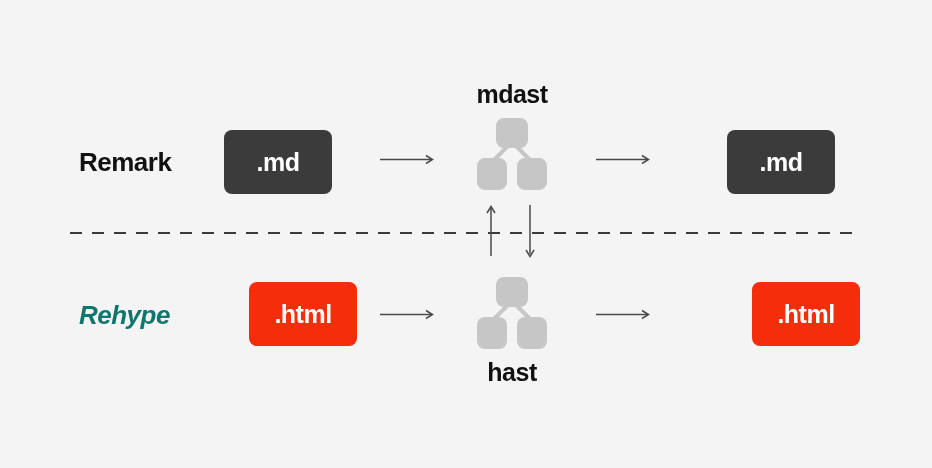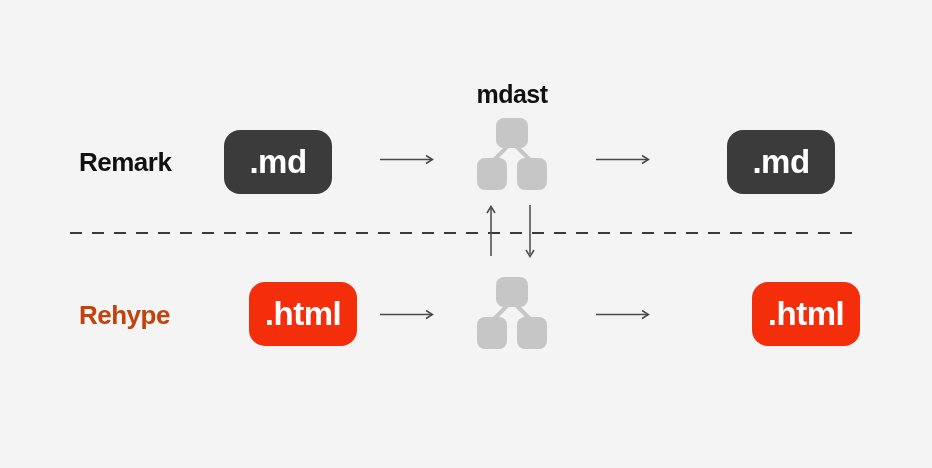--- a/index.html
+++ b/index.html
@@ -22,25 +22,25 @@
     color: #111111;
     white-space: nowrap;
   }
   .row-label.remark { top: 147px; }
   .row-label.rehype { top: 300px; }
 
   .file-box {
     position: absolute;
     width: 108px;
     height: 64px;
-    border-radius: 16px;
+    border-radius: 8px;
     display: flex;
     align-items: center;
     justify-content: center;
-    font-size: 33px;
+    font-size: 25px;
     font-weight: 700;
     letter-spacing: -0.5px;
     color: #ffffff;
   }
   .file-box.dark { background: #3b3b3b; }
   .file-box.red  { background: #f42d0a; margin-left: 25px; }
   .box-md-in   { left: 224px; top: 130px; }
   .box-md-out  { left: 727px; top: 130px; }
   .box-html-in { left: 224px; top: 282px; }
   .box-html-out{ left: 727px; top: 282px; }
@@ -118,39 +118,40 @@
   <svg class="v-arrow up" viewBox="0 0 14 54" aria-hidden="true" style="color: rgb(74, 74, 74);">
     <line x1="7" y1="52" x2="7" y2="4" stroke="currentColor" stroke-width="1.5"></line>
     <path d="M3 9 L7 2.5 L11 9" fill="none" stroke="currentColor" stroke-width="1.5"></path>
   </svg>
 
   <svg class="v-arrow down" viewBox="0 0 14 54" aria-hidden="true" style="color: rgb(74, 74, 74);">
     <line x1="7" y1="0" x2="7" y2="49" stroke="currentColor" stroke-width="1.5"></line>
     <path d="M3 45 L7 51.5 L11 45" fill="none" stroke="currentColor" stroke-width="1.5"></path>
   </svg>
 
-  <div class="row-label rehype" style="color: #c2410c;">Rehype</div>
+  <div class="row-label rehype" style="color: #0f766e; font-style: italic;">Rehype</div>
 
   <div class="file-box red box-html-in" style="background-color: rgb(244, 45, 10);">
     <span>.html</span>
   </div>
 
   <svg class="h-arrow a3" viewBox="0 0 54 13" aria-hidden="true" style="color: rgb(74, 74, 74);">
     <line x1="0" y1="6.5" x2="52" y2="6.5" stroke="currentColor" stroke-width="1.5"></line>
     <path d="M46 2.5 L52.5 6.5 L46 10.5" fill="none" stroke="currentColor" stroke-width="1.5"></path>
   </svg>
 
   <svg class="tree-icon hast" viewBox="0 0 70 72" aria-hidden="true" style="color: rgb(198, 198, 198);">
     <line x1="33" y1="26" x2="15" y2="44" stroke="currentColor" stroke-width="4"></line>
     <line x1="37" y1="26" x2="55" y2="44" stroke="currentColor" stroke-width="4"></line>
     <rect x="19" y="0" width="32" height="30" rx="8" fill="currentColor"></rect>
     <rect x="0" y="40" width="30" height="32" rx="8" fill="currentColor"></rect>
     <rect x="40" y="40" width="30" height="32" rx="8" fill="currentColor"></rect>
   </svg>
 
+  <div class="ast-label hast" style="color: rgb(17, 17, 17);">hast</div>
 
   <svg class="h-arrow a4" viewBox="0 0 54 13" aria-hidden="true" style="color: rgb(74, 74, 74);">
     <line x1="0" y1="6.5" x2="52" y2="6.5" stroke="currentColor" stroke-width="1.5"></line>
     <path d="M46 2.5 L52.5 6.5 L46 10.5" fill="none" stroke="currentColor" stroke-width="1.5"></path>
   </svg>
 
   <div class="file-box red box-html-out" style="background-color: rgb(244, 45, 10);">
     <span>.html</span>
   </div>
 

